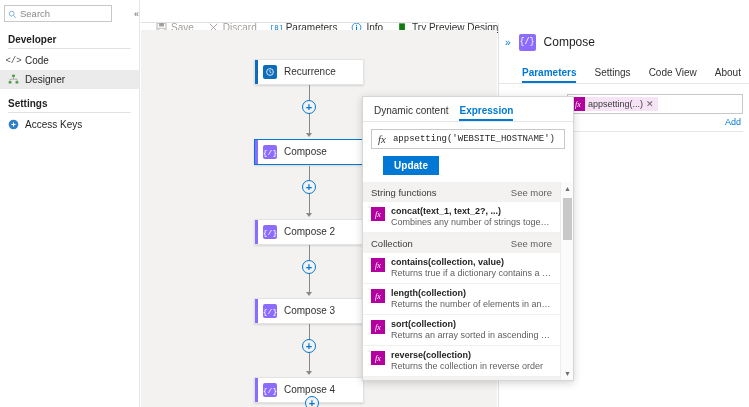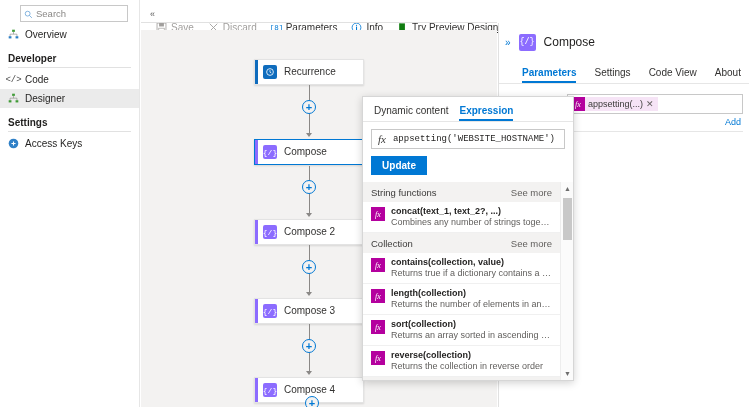--- a/index.html
+++ b/index.html
@@ -14,21 +14,21 @@
   }
   #app { position: relative; width: 749px; height: 407px; background:#fff; }
 
   
   #leftnav {
     position: absolute; left:0; top:0; width:140px; height:407px;
     background:#ffffff; border-right:1px solid #e6e6e6;
   }
   .search-row {
     display:flex; align-items:center; gap:20px;
-    padding: 5px 4px 3px 20px;
+    padding: 5px 4px 3px 4px;
   }
   .search-box {
     flex: 0 0 auto; width:108px; height:17px;
     border:1px solid #c8c8c8; background:#fff;
     display:flex; align-items:center; gap:3px;
     padding: 0 3px;
   }
   .search-box .sicon { width:9px; height:9px; flex:0 0 auto; }
   .search-ph { color:#8a8886; font-size:9.5px; line-height:9px; }
   .collapse-chev { color:#5a5a5a; font-size:9px; padding-left:2px; cursor:pointer; }
@@ -172,21 +172,21 @@
     height:2px; background:#0078d4;
   }
   .pop-tabs-rule { height:1px; background:#e6e6e6; }
   .expr-wrap { padding: 7px 8px 0 8px; }
   .expr-box {
     height:20px; border:1px solid #c8c8c8; background:#fff;
     display:flex; align-items:center; gap:7px; padding: 0 6px;
   }
   .fx-glyph { font-family:"Liberation Serif", serif; font-style:italic; font-size:11px; color:#3b3a39; flex:0 0 auto; }
   .expr-text { font-family:"Liberation Mono", monospace; font-size:9px; color:#201f1e; white-space:nowrap; }
-  .upd-wrap { padding: 7px 8px 7px 8px; }
+  .upd-wrap { padding: 7px 8px 7px 20px; }
   .upd-btn {
     width:56px; height:19px; background:#0078d4; color:#fff;
     border:none; font-size:10px; font-weight:bold; cursor:pointer;
     font-family:"Liberation Sans", sans-serif;
   }
 
   .fn-scroll { flex:1 1 auto; position:relative; overflow:hidden; }
   .fn-list { position:absolute; left:0; top:0; right:13px; bottom:0; overflow:hidden; }
   .fn-group {
     display:flex; align-items:center; justify-content:space-between;
@@ -242,31 +242,20 @@
           <svg viewBox="0 0 16 16" width="9" height="9">
               <circle cx="6.5" cy="6.5" r="4.3" fill="none" stroke="#5b9bd5" stroke-width="1.3"></circle>
               <line x1="9.7" y1="9.7" x2="14" y2="14" stroke="#5b9bd5" stroke-width="1.3"></line>
             </svg>
         </span>
         <span class="search-ph">Search</span>
       </div>
       <span class="collapse-chev">«</span>
     </div>
 
-    <div class="nav-item">
-      <span class="nicon">
-        <svg viewBox="0 0 16 16" width="11" height="11">
-          <rect x="6" y="1" width="4" height="3.2" fill="#3f9b35"></rect>
-          <rect x="1" y="10.5" width="4" height="3.2" fill="#2f80c7"></rect>
-          <rect x="11" y="10.5" width="4" height="3.2" fill="#2f80c7"></rect>
-          <path d="M8 4.2 V7.5 M3 10.5 V7.5 H13 V10.5" fill="none" stroke="#8a8886" stroke-width="0.9"></path>
-        </svg>
-      </span>
-      <span>Overview</span>
-    </div>
 
     <div class="nav-group">Developer</div>
     <div class="nav-sep"></div>
 
     <div class="nav-item">
       <span class="nicon code-glyph">&lt;/&gt;</span>
       <span>Code</span>
     </div>
 
     <div class="nav-item selected">

